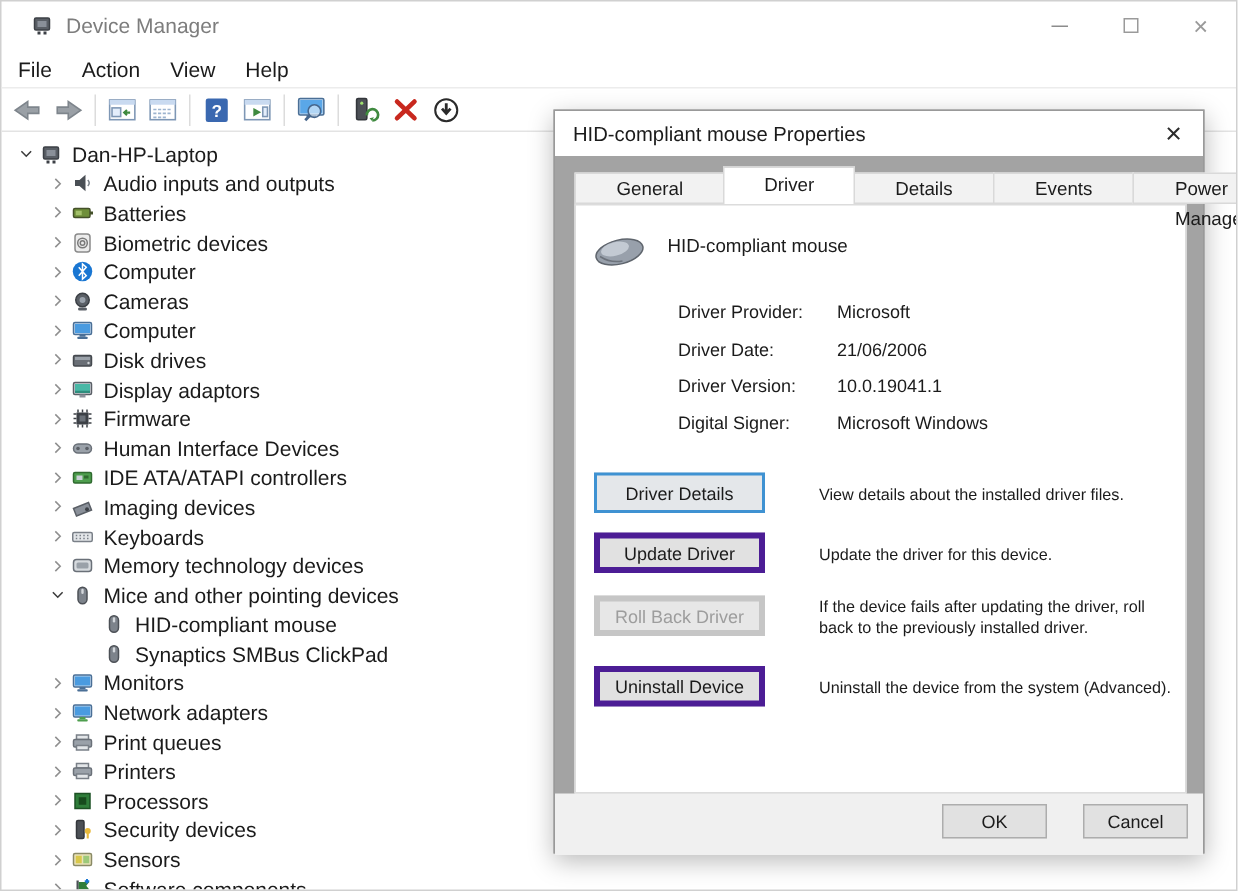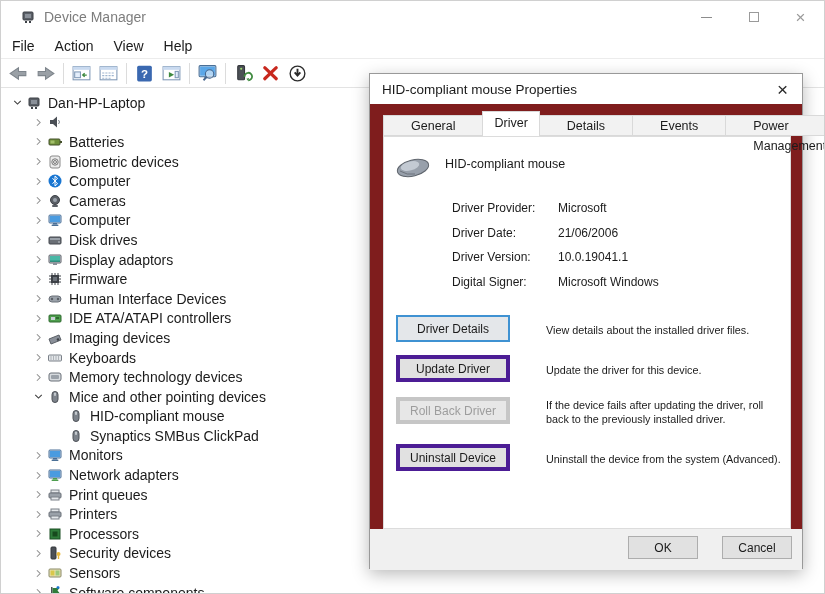--- a/index.html
+++ b/index.html
@@ -25,29 +25,29 @@
   .tbtn svg{width:21px;height:19px;display:block;}
   .tsep{width:1px;height:21px;background:#dcdcdc;margin:0 4px;}
   
   .tree{position:absolute;left:0;top:92px;right:0;bottom:0;overflow:hidden;font-size:14px;}
   .trow{height:19.6px;display:flex;align-items:center;white-space:nowrap;}
   .exp{width:17px;height:16px;flex:none;display:flex;align-items:center;justify-content:center;}
   .exp svg{width:13px;height:13px;display:block;}
   .ticon{width:16px;height:16px;flex:none;margin-right:6px;}
   .ticon svg{width:16px;height:16px;display:block;}
   
-  .dialog{position:absolute;left:368px;top:72px;width:434px;height:496px;background:#7f1d1d;
+  .dialog{position:absolute;left:368px;top:72px;width:434px;height:496px;background:#a3a3a3;
           border:1px solid #999;box-shadow:0 5px 16px rgba(0,0,0,.28);z-index:10;}
   .dlg-title{height:30px;background:#fff;display:flex;align-items:center;padding:0 12px;font-size:13.5px;}
   .dlg-close{margin-left:auto;font-size:19px;line-height:1;color:#2b2b2b;padding:0 2px;cursor:default;}
   .tabs{position:absolute;left:13px;top:41px;height:21px;display:flex;align-items:flex-end;z-index:3;}
   .tab{height:21px;line-height:20px;padding:0 27px;background:#f2f2f2;border:1px solid #d9d9d9;
        margin-right:-1px;font-size:12.5px;color:#1b1b1b;}
   .tab.active{background:#fff;height:25px;line-height:23px;margin-top:-4px;border-bottom:none;
-              position:relative;z-index:4;padding:0 11px;}
+              position:relative;z-index:4;padding:0 26px;}
   .page{position:absolute;left:13px;top:62px;width:408px;height:393px;background:#fff;border:1px solid #dcdcdc;}
   .dev-head{position:absolute;left:8px;top:16px;display:flex;align-items:flex-start;}
   .dev-icon{width:42px;height:26px;flex:none;margin-right:11px;margin-top:2px;}
   .dev-icon svg{width:42px;height:26px;display:block;}
   .dev-name{font-size:12.5px;padding-top:4px;}
   .fields{position:absolute;left:68px;top:64px;font-size:12px;}
   .frow{height:24.6px;display:flex;}
   .flabel{width:106px;flex:none;}
   .fvalue{}
   .actions{position:absolute;left:12px;top:178px;}
@@ -215,20 +215,21 @@
           <svg viewBox="0 0 16 16">
             <path d="M6 4l4 4-4 4" fill="none" stroke="#8f8f8f" stroke-width="1.3"></path>
           </svg>
         </span>
         <span class="ticon">
           <svg viewBox="0 0 16 16">
             <path d="M3 6h3l4-3.5v11L6 10H3z" fill="#4a4f55"></path>
             <path d="M11.5 6q2 2 0 4" stroke="#7a8088" fill="none"></path>
           </svg>
         </span>
+        <span>Audio inputs and outputs</span>
       </div>
       <div class="trow" style="padding-left: 29px;">
         <span class="exp">
           <svg viewBox="0 0 16 16">
             <path d="M6 4l4 4-4 4" fill="none" stroke="#8f8f8f" stroke-width="1.3"></path>
           </svg>
         </span>
         <span class="ticon">
           <svg viewBox="0 0 16 16">
             <rect x="2" y="5" width="11" height="6" rx="1" fill="#6f8f3a" stroke="#44502a"></rect>

